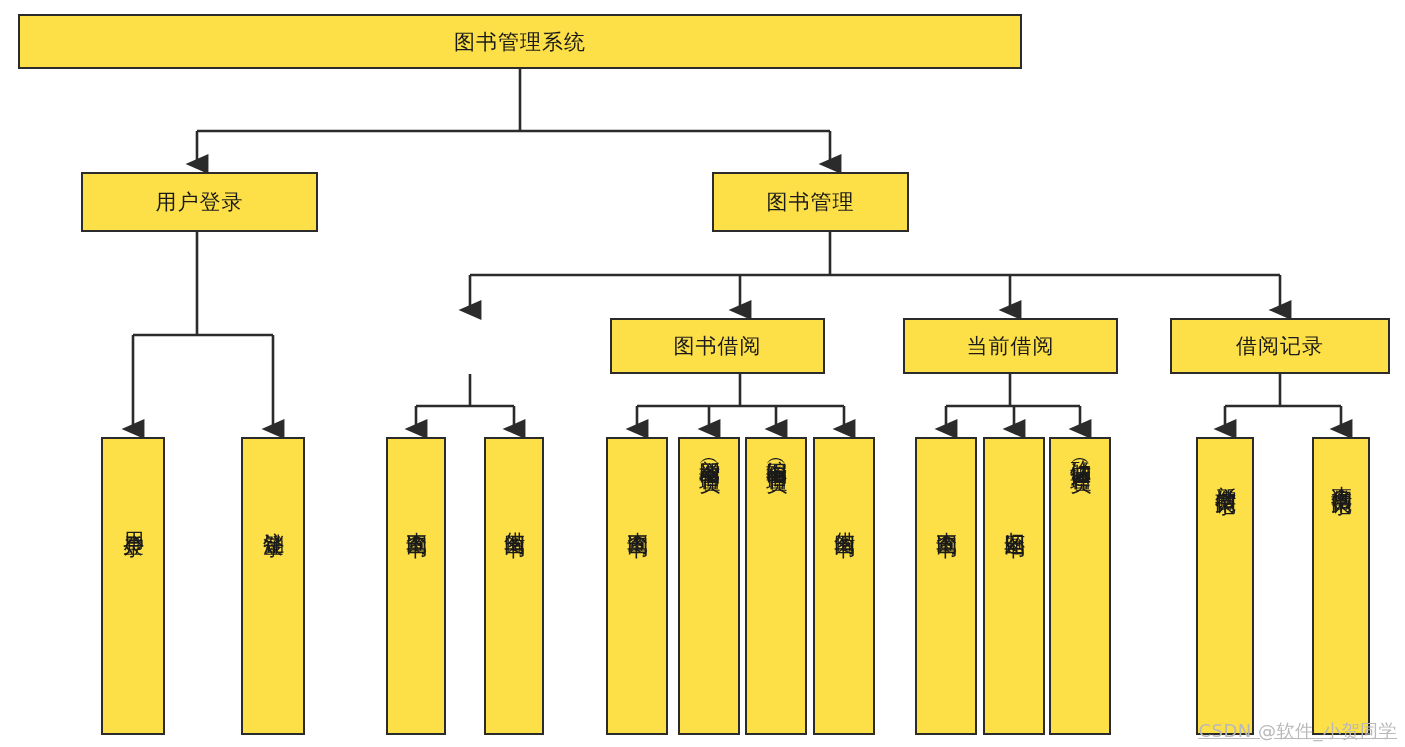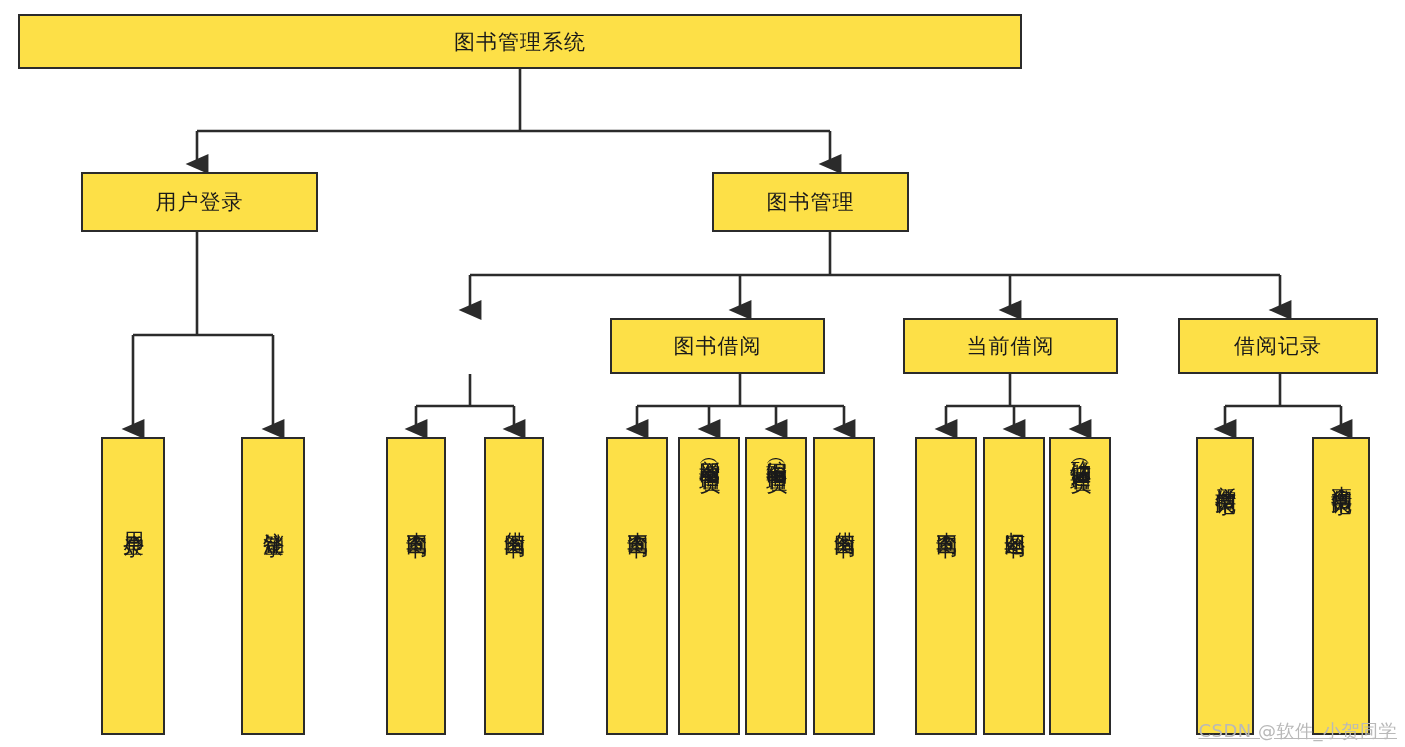--- a/index.html
+++ b/index.html
@@ -133,21 +133,21 @@
   <div class="node horiz" style="left:712px; top:172px; width:197px; height:60px;font-family:Liberation Mono, monospace;">
     <span>图书管理</span>
   </div>
 
   <div class="node horiz" style="left:610px; top:318px; width:215px; height:56px;">
     <span>图书借阅</span>
   </div>
   <div class="node horiz" style="left:903px; top:318px; width:215px; height:56px;">
     <span>当前借阅</span>
   </div>
-  <div class="node horiz" style="left:1170px; top:318px; width:200px; height:56px;margin-left:8px;">
+  <div class="node horiz" style="left:1170px; top:318px; width:220px; height:56px;">
     <span>借阅记录</span>
   </div>
 
   <div class="node vert mid" style="left:101px; top:437px; width:64px; height:298px; padding-top:76px;">
     <span class="vtext">用户登录</span>
   </div>
   <div class="node vert mid" style="left:241px; top:437px; width:64px; height:298px; padding-top:76px;">
     <span class="vtext">注销登录</span>
   </div>
 

